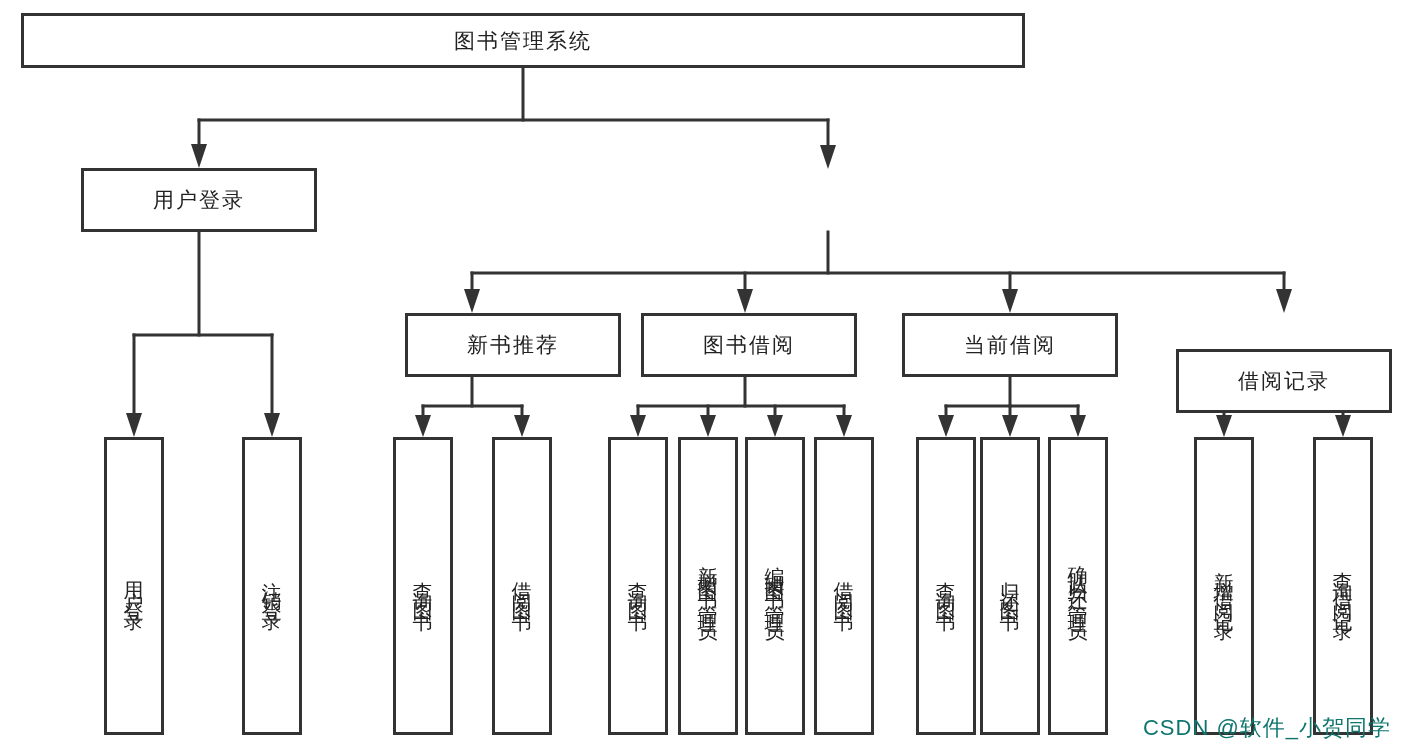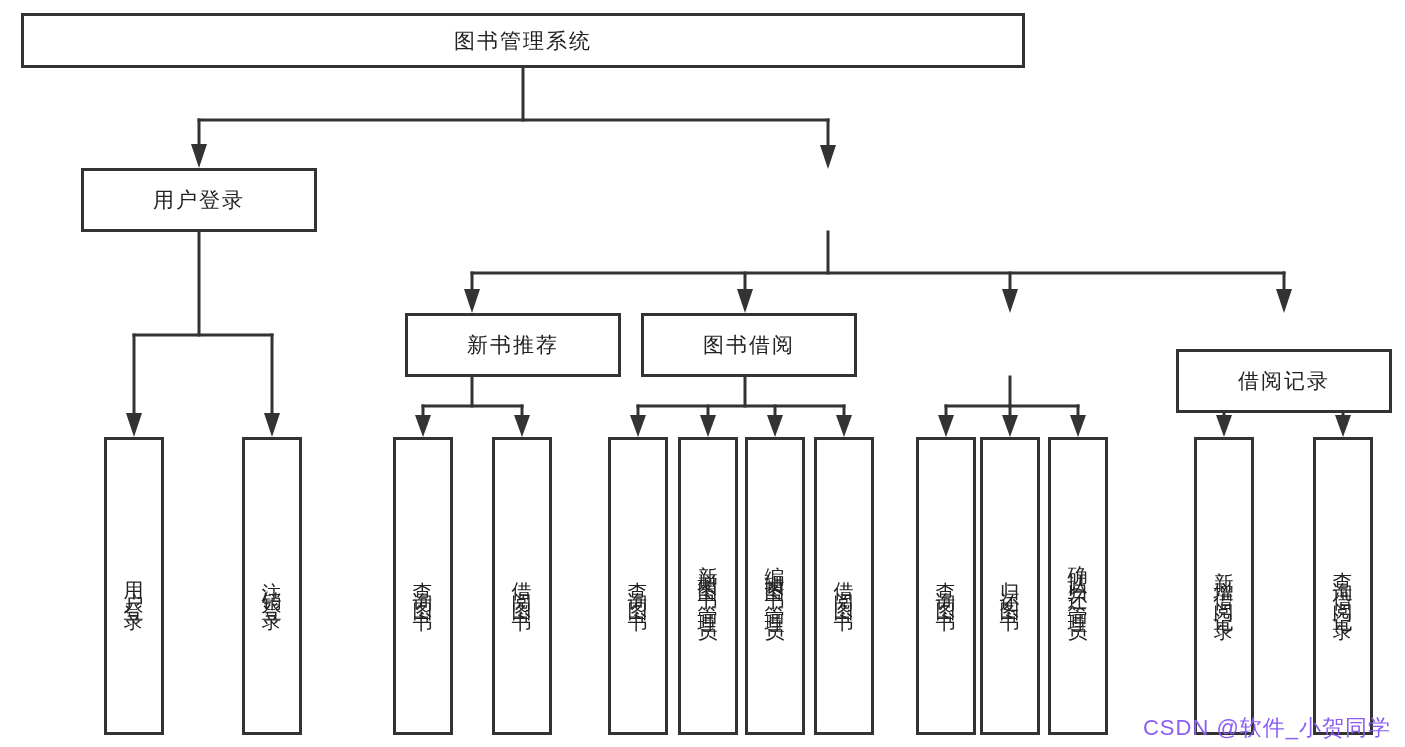--- a/index.html
+++ b/index.html
@@ -168,20 +168,23 @@
   <div class="node l2" style="left:81px; width:236px;">
     <span>用户登录</span>
   </div>
 
   <div class="node l3" style="left:364px;margin-left:41px;">
     <span>新书推荐</span>
   </div>
   <div class="node l3" style="left:641px;">
     <span>图书借阅</span>
   </div>
+  <div class="node l3" style="left:902px;">
+    <span>当前借阅</span>
+  </div>
   <div class="node l3" style="left:1176px;margin-top:36px;">
     <span>借阅记录</span>
   </div>
 
   <div class="leaf" style="left:104px;">
     <span class="vtext">用户登录</span>
   </div>
   <div class="leaf" style="left:242px;">
     <span class="vtext">注销登录</span>
   </div>
@@ -216,15 +219,15 @@
     <span class="vtext vtext-tight">确认归还（管理员）</span>
   </div>
 
   <div class="leaf" style="left:1194px;">
     <span class="vtext">新增借阅记录</span>
   </div>
   <div class="leaf" style="left:1313px;">
     <span class="vtext">查询借阅记录</span>
   </div>
 
-  <div id="watermark" style="color: #8b5cf6;">CSDN @软件_小贺同学</div>
+  <div id="watermark" style="color: #0f766e;">CSDN @软件_小贺同学</div>
 
 </div>
 
 </body></html>

